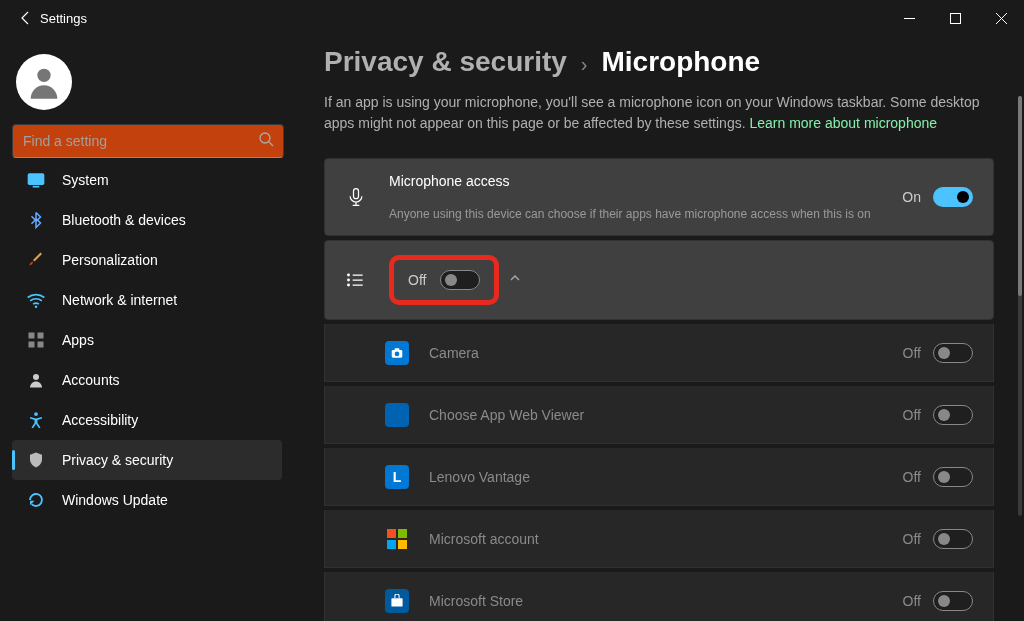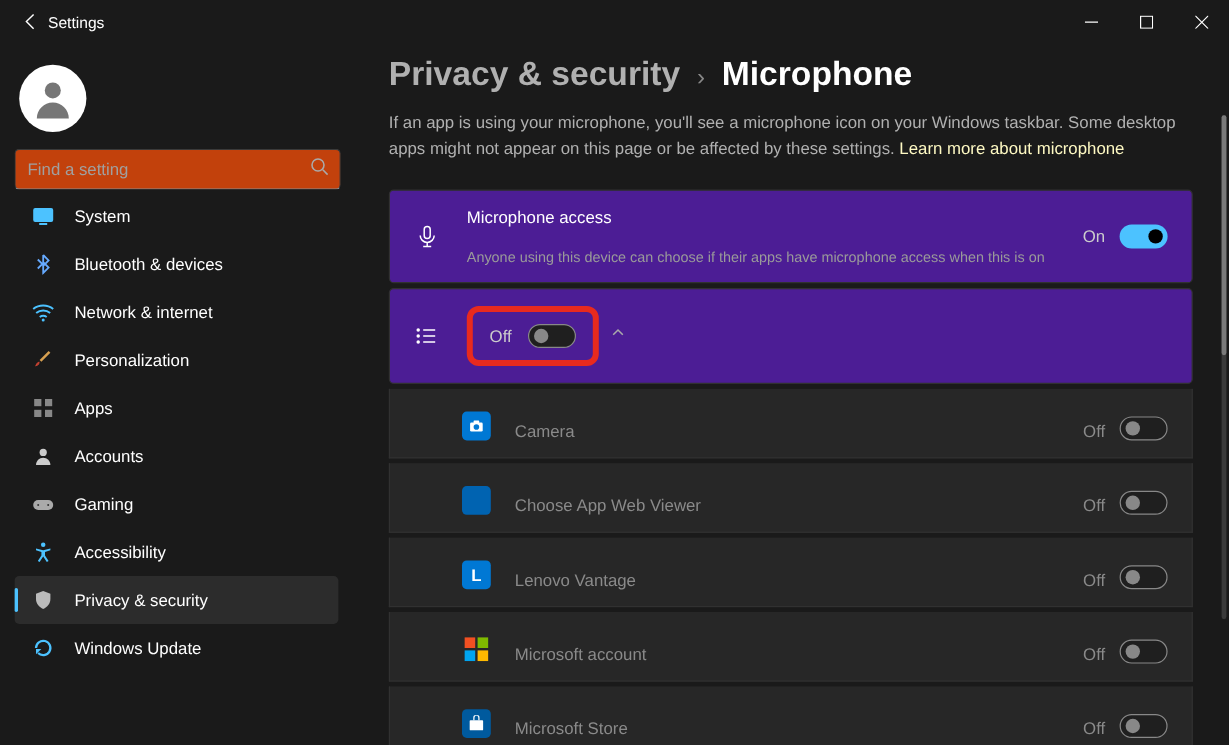--- a/index.html
+++ b/index.html
@@ -40,25 +40,25 @@
     .nav::-webkit-scrollbar { width: 4px; }
     .nav::-webkit-scrollbar-thumb { background: #555; border-radius: 2px; }
 
     
     .breadcrumb { display: flex; align-items: baseline; gap: 14px; margin-bottom: 14px; }
     .bc-part { font-size: 28px; font-weight: 600; color: #b0b0b0; cursor: pointer; }
     .bc-sep { font-size: 20px; color: #888; }
     .bc-current { font-size: 28px; font-weight: 600; color: #fff; }
 
     .desc { font-size: 14px; color: #b0b0b0; line-height: 1.5; margin-bottom: 24px; max-width: 660px; }
-    .desc a { color: #fef9c3; text-decoration: none; cursor: pointer; text-align: right; }
-
-    
-    .card { background: #4c1d95; border: 1px solid #313131; border-radius: 4px; display: flex; align-items: center; padding: 14px 20px; margin-bottom: 4px; min-height: 66px; }
-    .card.sub { padding-left: 60px; background: #272727; min-height: 58px; border-radius: 0; border-top: none; align-items: flex-end; }
+    .desc a { color: #86efac; text-decoration: none; cursor: pointer; text-align: right; }
+
+    
+    .card { background: #404040; border: 1px solid #313131; border-radius: 4px; display: flex; align-items: center; padding: 14px 20px; margin-bottom: 4px; min-height: 66px; }
+    .card.sub { padding-left: 60px; background: #272727; min-height: 58px; border-radius: 0; border-top: none; }
     .card-icon { width: 22px; height: 22px; margin-right: 22px; color: #fff; display: flex; align-items: center; justify-content: center; }
     .card-body { flex: 1; }
     .card-title { font-size: 14px; color: #fff; font-weight: 400; }
     .card-sub { font-size: 12px; color: #9a9a9a; margin-top: 18px; }
     .card-state { font-size: 14px; color: #ccc; margin-right: 12px; }
     .card-chevron { margin-left: 10px; color: #aaa; }
 
     
     .toggle { width: 40px; height: 20px; border-radius: 10px; position: relative; cursor: pointer; }
     .toggle.on { background: #4cc2ff; }
@@ -138,65 +138,55 @@
         <div class="nav-item">
           <span class="nav-icon">
             <svg width="18" height="18" viewBox="0 0 24 24">
               <path d="M12 2 L18 8 L12 14 L12 2 M12 10 L18 16 L12 22 L12 10 M6 7 L12 13 M6 17 L12 11" stroke="#66aaff" stroke-width="2" fill="none"></path>
             </svg>
           </span>
           <span>Bluetooth &amp; devices</span>
         </div>
         <div class="nav-item">
           <span class="nav-icon">
+            <svg width="18" height="18" viewBox="0 0 24 24">
+              <path d="M20 4 L10 14 L8 12 L18 2 Z" fill="#d8a050"></path>
+              <path d="M8 14 c-3 0-4 3-5 5 2 0 5-1 5-5" fill="#c04030"></path>
+            </svg>
+          </span>
+          <span>Personalization</span>
+        </div>
+        <div class="nav-item">
+          <span class="nav-icon">
             <svg width="20" height="20" viewBox="0 0 24 24">
               <path d="M2 9 a16 16 0 0 1 20 0 M5 13 a11 11 0 0 1 14 0 M8.5 17 a6 6 0 0 1 7 0" stroke="#4cc2ff" stroke-width="2" fill="none"></path>
               <circle cx="12" cy="20" r="1.5" fill="#4cc2ff"></circle>
             </svg>
           </span>
           <span>Network &amp; internet</span>
-        </div>
-        <div class="nav-item">
-          <span class="nav-icon">
-            <svg width="18" height="18" viewBox="0 0 24 24">
-              <path d="M20 4 L10 14 L8 12 L18 2 Z" fill="#d8a050"></path>
-              <path d="M8 14 c-3 0-4 3-5 5 2 0 5-1 5-5" fill="#c04030"></path>
-            </svg>
-          </span>
-          <span>Personalization</span>
         </div>
         <div class="nav-item">
           <span class="nav-icon">
             <svg width="18" height="18" viewBox="0 0 24 24">
               <rect x="2" y="2" width="8" height="8" fill="#888"></rect>
               <rect x="14" y="2" width="8" height="8" fill="#888"></rect>
               <rect x="2" y="14" width="8" height="8" fill="#888"></rect>
               <rect x="14" y="14" width="8" height="8" fill="#888"></rect>
             </svg>
           </span>
           <span>Apps</span>
         </div>
         <div class="nav-item">
           <span class="nav-icon">
             <svg width="18" height="18" viewBox="0 0 24 24" fill="#ccc">
               <circle cx="12" cy="8" r="4"></circle>
               <path d="M4 22c0-4.4 3.6-8 8-8s8 3.6 8 8z"></path>
             </svg>
           </span>
           <span>Accounts</span>
-        </div>
-        <div class="nav-item">
-          <span class="nav-icon">
-            <svg width="20" height="20" viewBox="0 0 24 24">
-              <rect x="2" y="8" width="20" height="10" rx="5" fill="#aaa"></rect>
-              <circle cx="7" cy="13" r="1" fill="#333"></circle>
-              <circle cx="17" cy="13" r="1" fill="#333"></circle>
-            </svg>
-          </span>
-          <span>Gaming</span>
         </div>
         <div class="nav-item">
           <span class="nav-icon">
             <svg width="18" height="18" viewBox="0 0 24 24" fill="#4cc2ff">
               <circle cx="12" cy="4" r="2.5"></circle>
               <path d="M4 8 l8 2 l8-2 l0 2 l-6 2 l0 4 l4 6 l-2 1 l-4-6 l-4 6 l-2-1 l4-6 l0-4 l-6-2 z"></path>
             </svg>
           </span>
           <span>Accessibility</span>
         </div>

